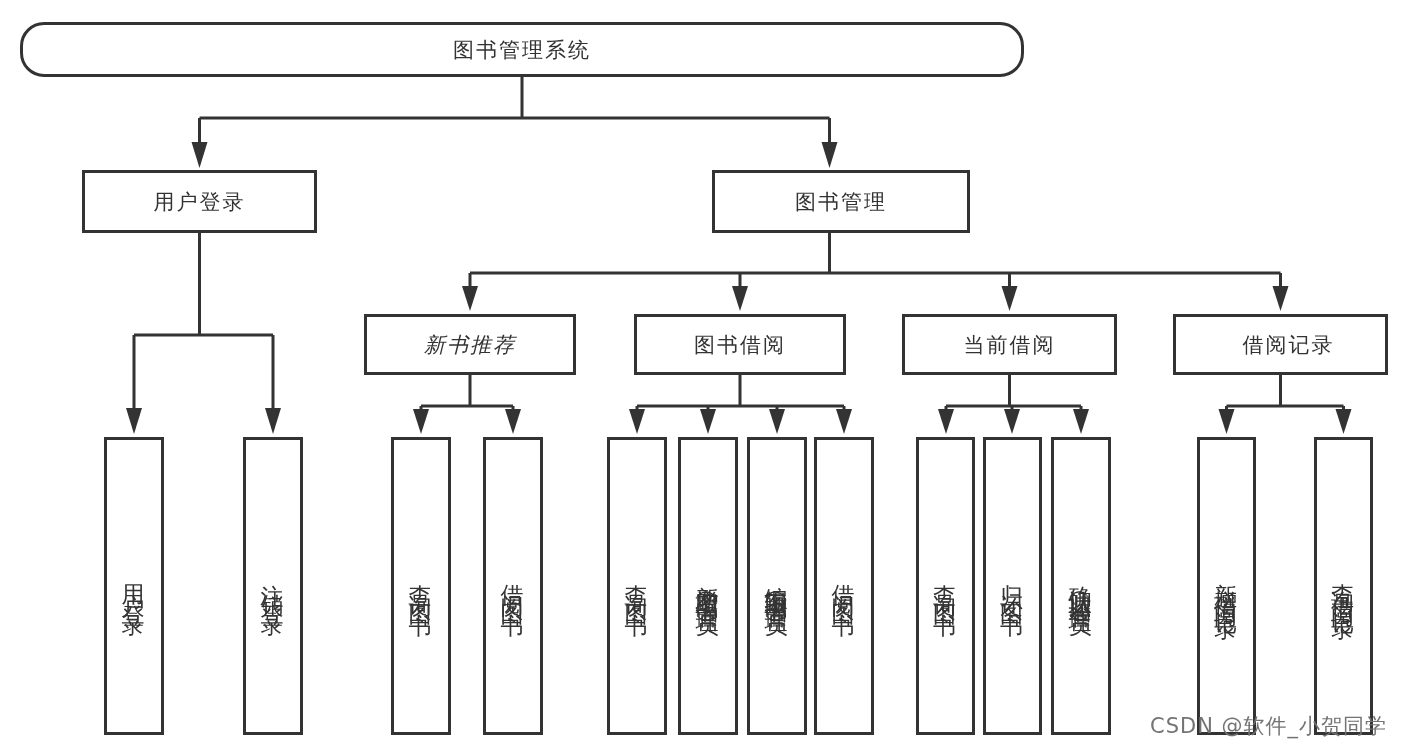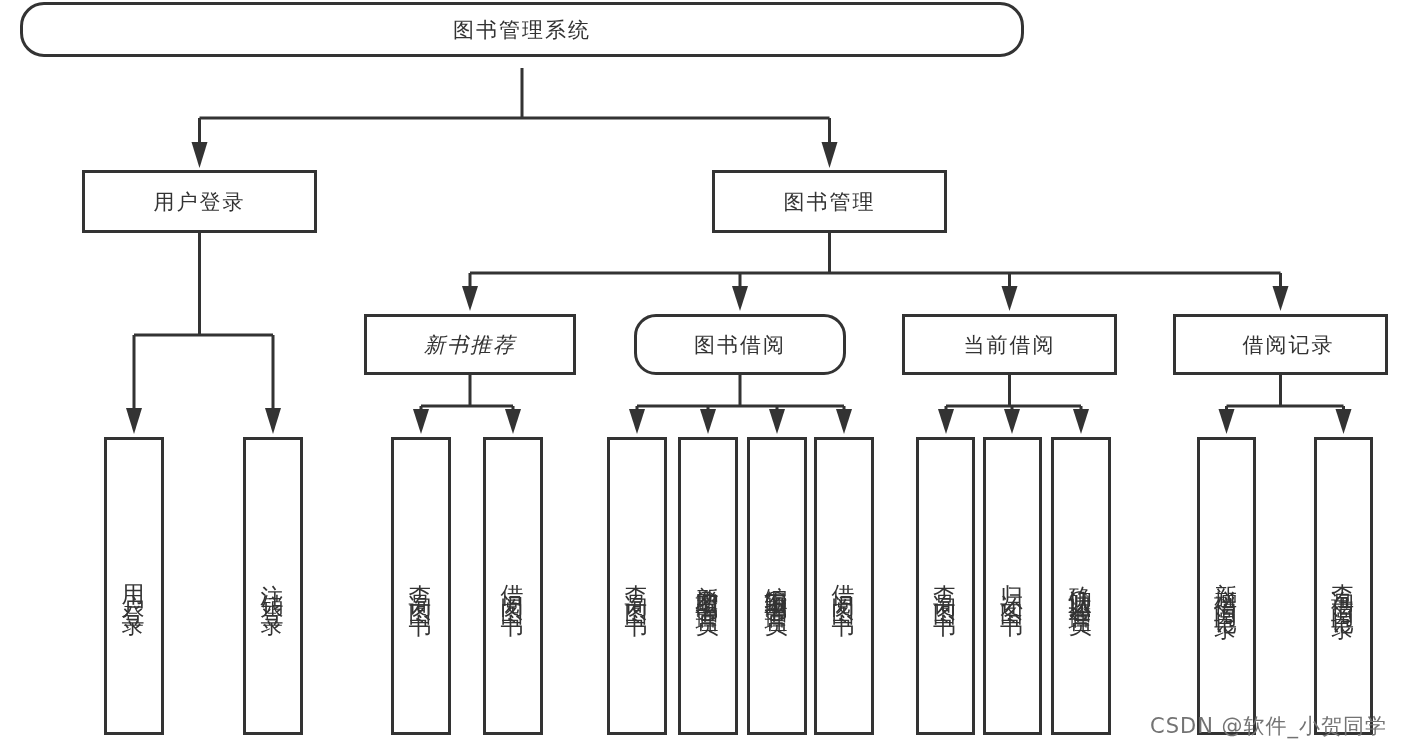--- a/index.html
+++ b/index.html
@@ -27,25 +27,25 @@
   .v span{
     writing-mode:vertical-rl;
     text-orientation:mixed;
     font-size:23px;
     white-space:nowrap;
   }
   .sp4 span{letter-spacing:10px;}
   .sp6 span{letter-spacing:7px;}
   .sp9 span{letter-spacing:4px;}
   
-  #n-root          {left:20px;  top:2px;  width:1004px;height:55px;border-radius:24px;}
+  #n-root          {left:20px;  top:22px;  width:1004px;height:55px;border-radius:24px;}
   #n-user-login    {left:82px;  top:170px; width:235px; height:63px;}
-  #n-book-mgmt     {left:712px; top:170px; width:235px; height:63px;}
+  #n-book-mgmt     {left:712px; top:170px; width:258px; height:63px;}
   #n-new-books     {left:364px; top:314px; width:212px; height:61px;font-style:italic;}
-  #n-book-borrow   {left:634px; top:314px; width:212px; height:61px;border-radius:22px;}
+  #n-book-borrow   {left:634px; top:314px; width:212px; height:61px;}
   #n-current-borrow{left:902px; top:314px; width:215px; height:61px;}
   #n-borrow-records{left:1173px;top:314px; width:215px; height:61px;padding-left:16px;}
   .leaf{top:437px;height:298px;width:60px;}
   #l-user-login {left:104px;}
   #l-logout     {left:243px;}
   #l-new-query  {left:391px;}
   #l-new-borrow {left:483px;}
   #l-bb-query   {left:607px;}
   #l-bb-add     {left:678px;}
   #l-bb-edit    {left:747px;}

